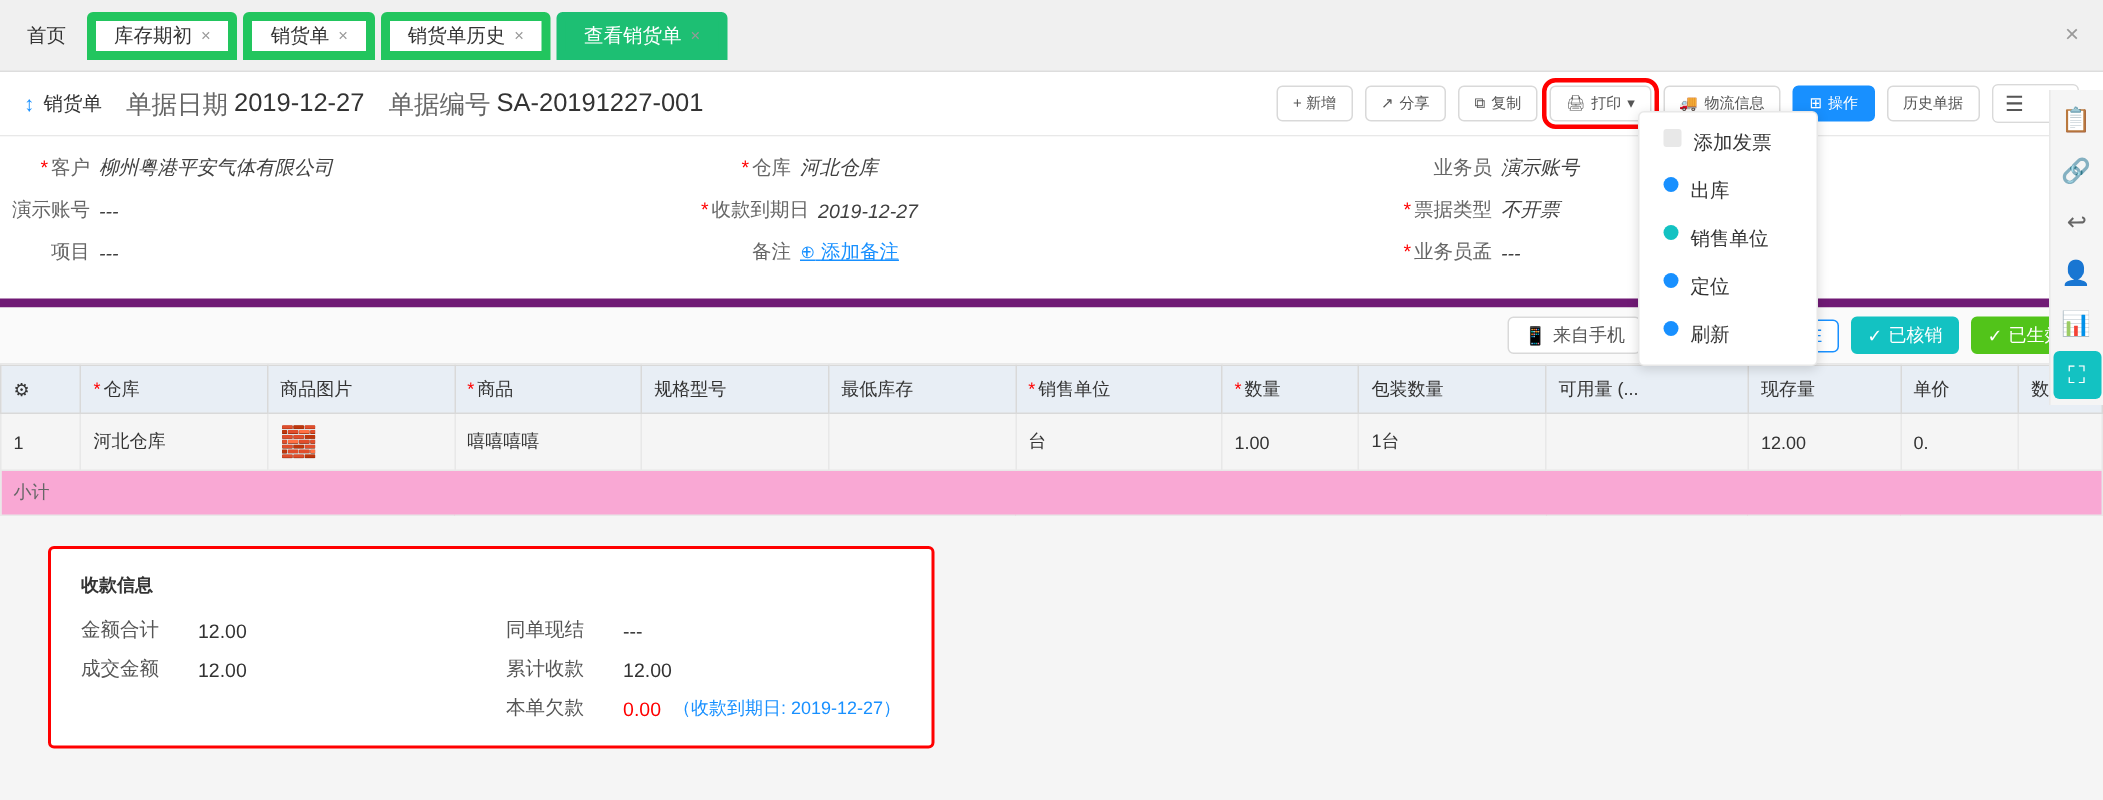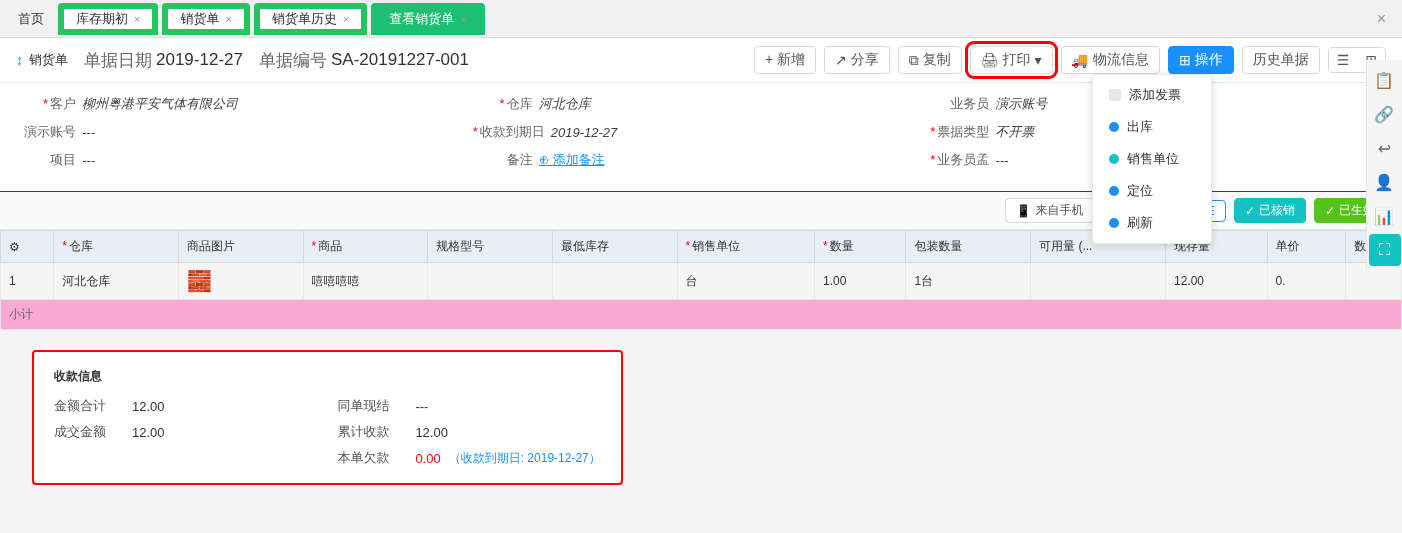--- a/index.html
+++ b/index.html
@@ -1,21 +1,21 @@
 <!DOCTYPE html>
 <html><head>
   <meta charset="utf-8">
   <style>
     * { box-sizing: border-box; margin: 0; padding: 0; }
     body { font-family: 'Microsoft YaHei', Arial, sans-serif; font-size: 13px; background: #f5f5f5; color: #333; }
 
     
     .tab-bar {
       display: flex; align-items: center; background: #f0f0f0; border-bottom: 1px solid #ddd;
-      height: 38px; padding: 0 8px; gap: 4px;
+      height: 48px; padding: 0 8px; gap: 4px;
     }
     .tab {
       display: flex; align-items: center; padding: 6px 12px; background: #fff;
       border: 6px solid #22c55e; border-radius: 4px 4px 0 0; cursor: pointer; font-size: 13px;
       gap: 6px; height: 32px;
     }
     .tab.highlight { background: #1dbf73; color: #fff; border-color: #1dbf73; }
     .tab-close { color: #999; font-size: 11px; cursor: pointer; }
     .tab-home { font-size: 13px; padding: 6px 10px; cursor: pointer; color: #333; }
     .tab-bar-close { margin-left: auto; font-size: 16px; color: #999; cursor: pointer; padding: 4px 8px; }
@@ -27,34 +27,34 @@
     }
     .doc-title { display: flex; align-items: center; gap: 6px; font-weight: 500; color: #333; }
     .doc-title-icon { color: #1890ff; font-size: 14px; }
     .doc-meta { display: flex; align-items: center; gap: 4px; font-size: 17px; color: #555; }
     .doc-meta-label { color: #666; }
     .doc-meta-value { color: #333; }
     .doc-actions { margin-left: auto; display: flex; align-items: center; gap: 8px; }
     .action-btn {
       display: flex; align-items: center; gap: 4px; padding: 4px 10px;
       border: 1px solid #d9d9d9; border-radius: 4px; background: #fff; cursor: pointer;
-      font-size: 14px; color: #555; white-space: nowrap;
+      font-size: 10px; color: #555; white-space: nowrap;
     }
     .action-btn.active-op { background: #1890ff; color: #fff; border-color: #1890ff; }
     .view-toggle { display: flex; border: 1px solid #d9d9d9; border-radius: 4px; overflow: hidden; }
     .view-toggle-btn { padding: 4px 8px; cursor: pointer; background: #fff; border: none; font-size: 14px; color: #555; }
 
     
     .red-box {
       border: 2px solid red; border-radius: 2px;
     }
 
     
     .form-section {
-      padding: 12px 16px; border-bottom: 1px solid #701a75; background: #fff;
+      padding: 12px 0; border-bottom: 6px solid #701a75; background: #fff;
     }
     .form-row {
       display: flex; align-items: center; margin-bottom: 10px; gap: 0;
     }
     .form-field {
       display: flex; align-items: center; flex: 1; gap: 6px;
     }
     .field-label { color: #666; white-space: nowrap; min-width: 60px; text-align: right; }
     .field-label.required::before { content: '*'; color: red; margin-right: 2px; }
     .field-value { color: #404040; font-style: italic; }
@@ -100,21 +100,21 @@
     .payment-value { color: #333; }
     .payment-value.red { color: red; }
 
     
     .dropdown-menu {
       position: absolute; background: #fff; border: 1px solid #e8e8e8;
       border-radius: 4px; box-shadow: 0 2px 8px rgba(0,0,0,0.15);
       z-index: 100; min-width: 120px; padding: 4px 0;
     }
     .dropdown-item {
-      display: flex; align-items: center; gap: 8px; padding: 7px 16px;
+      display: flex; gap: 8px; padding: 7px 16px;
       cursor: pointer; font-size: 13px; color: #333;
     }
     .dropdown-dot { width: 10px; height: 10px; border-radius: 50%; }
     .dot-blue { background: #1890ff; }
     .dot-teal { background: #13c2c2; }
     .dropdown-square { width: 12px; height: 12px; background: #e8e8e8; border-radius: 2px; }
 
     
     .right-sidebar {
       position: fixed; right: 0; top: 60px; width: 36px;

